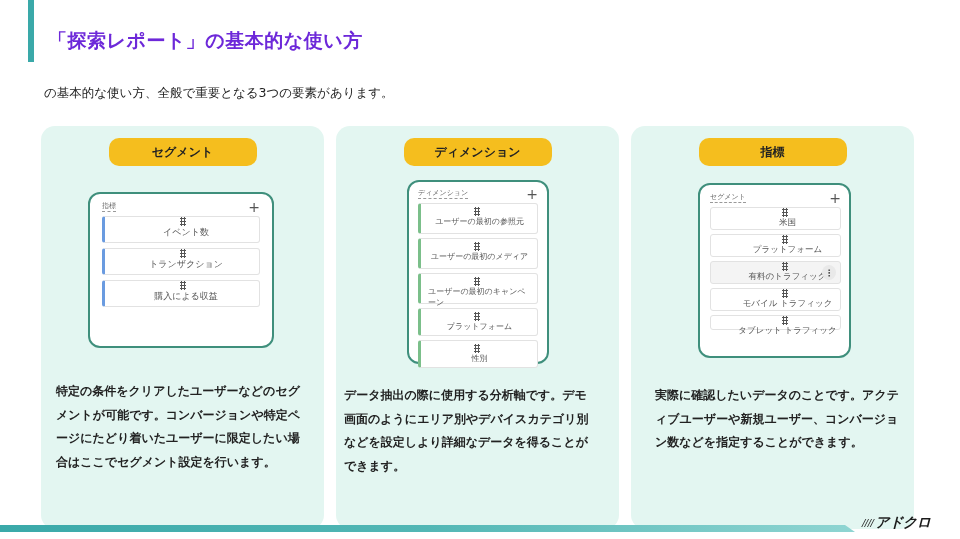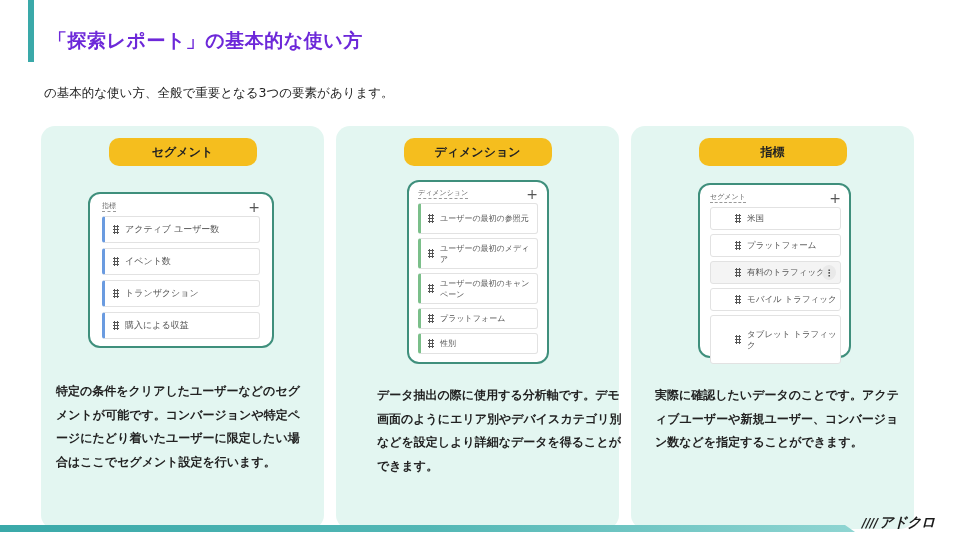--- a/index.html
+++ b/index.html
@@ -19,61 +19,57 @@
 
   .ui-card { position: absolute; background: #fff; border: 2.5px solid #3f8f7c; border-radius: 12px; padding: 6px 12px 8px 12px; }
   .p1 .ui-card { left: 47px; top: 66px; width: 186px; height: 156px; }
   .p2 .ui-card { left: 71px; top: 54px; width: 142px; height: 184px; padding: 5px 9px 6px 9px; }
   .p3 .ui-card { left: 67px; top: 57px; width: 153px; height: 175px; padding: 6px 8px 6px 10px; }
 
   .card-head { display: flex; justify-content: space-between; align-items: center; height: 14px; margin-bottom: 2px; }
   .card-label { font-size: 7px; color: #666; border-bottom: 1px dashed #999; line-height: 9px; }
   .plus-icon { font-size: 14px; color: #555; line-height: 12px; font-weight: normal; }
 
-  .item { display: flex; align-items: center; background: #fff; border: 1px solid #e2e2e2; border-radius: 3px; margin-bottom: 4px; position: relative; font-size: 9px; color: #555; }
+  .item { display: flex; align-items: center; background: #fff; border: 1px solid #e2e2e2; border-radius: 3px; margin-bottom: 4px; position: relative; font-size: 9px; color: #555; flex-direction: column; }
   .p1 .item { height: 27px; border-left: 3px solid #6a9be0; padding-left: 8px; margin-bottom: 5px; }
   .p2 .item { border-left: 3px solid #7bbf8a; padding: 3px 6px 3px 7px; min-height: 21px; font-size: 8px; line-height: 11px; }
   .p2 .item.tall { height: 31px; }
   .p3 .item { height: 23px; padding-left: 24px; font-size: 8.5px; }
-  .p3 .item.tall { height: 49px; line-height: 11px; }
+  .p3 .item.tall { height: 15px; line-height: 11px; }
   .p3 .item.hl { background: #f4f4f4; }
 
   .grip-icon { display: inline-block; width: 6px; height: 9px; margin-right: 6px; flex-shrink: 0;
     background-image: radial-gradient(circle, #555 1px, transparent 1.2px);
     background-size: 3px 3px; }
   .item-text { flex: 1; }
   .more-icon { position: absolute; right: 4px; top: 3px; width: 14px; height: 15px; border-radius: 50%; background: #e9e9e9; font-size: 9px; color: #555; display: flex; align-items: center; justify-content: center; font-weight: bold; }
 
   .desc { position: absolute; font-size: 12px; font-weight: bold; color: #222; line-height: 23.5px; }
   .p1 .desc { left: 15px; top: 254px; width: 255px; }
-  .p2 .desc { left: 41px; top: 258px; width: 250px; }
+  .p2 .desc { left: 8px; top: 258px; width: 250px; }
   .p3 .desc { left: 24px; top: 258px; width: 250px; }
 
   .bottom-bar { position: absolute; left: 0; top: 525px; width: 855px; height: 7px; background: linear-gradient(90deg, #3aa9a9 0%, #52b7b5 50%, #8fd5d2 100%); clip-path: polygon(0 0, 845px 0, 855px 100%, 0 100%); }
-  .logo { position: absolute; left: 862px; top: 514px; font-size: 14px; font-weight: bold; font-style: italic; color: #1a1a1a; white-space: nowrap; letter-spacing: -0.5px; }
+  .logo { position: absolute; left: 862px; top: 514px; font-size: 14px; font-weight: bold; font-style: italic; color: #1a1a1a; white-space: nowrap; letter-spacing: -0.5px; font-family: Liberation Serif, serif; }
   .logo-slashes { color: #222; font-size: 12px; margin-right: 2px; }
 </style>
 </head>
 <body>
 
 <div class="accent-bar"></div>
 <h1 class="page-title">「探索レポート」の基本的な使い方</h1>
 <p class="intro">の基本的な使い方、全般で重要となる3つの要素があります。</p>
 
 <section class="panel p1">
   <div class="pill">セグメント</div>
   <div class="ui-card">
     <div class="card-head">
       <span class="card-label">指標</span>
       <span class="plus-icon">+</span>
     </div>
-    <div class="item">
-        <span class="grip-icon"></span>
-        <span class="item-text">アクティブ ユーザー数</span>
-      </div>
     <div class="item">
         <span class="grip-icon"></span>
         <span class="item-text">イベント数</span>
       </div>
     <div class="item">
         <span class="grip-icon"></span>
         <span class="item-text">トランザクション</span>
       </div>
     <div class="item">
         <span class="grip-icon"></span>

